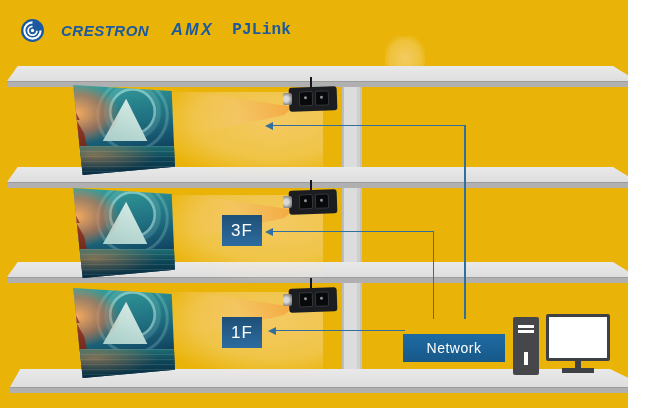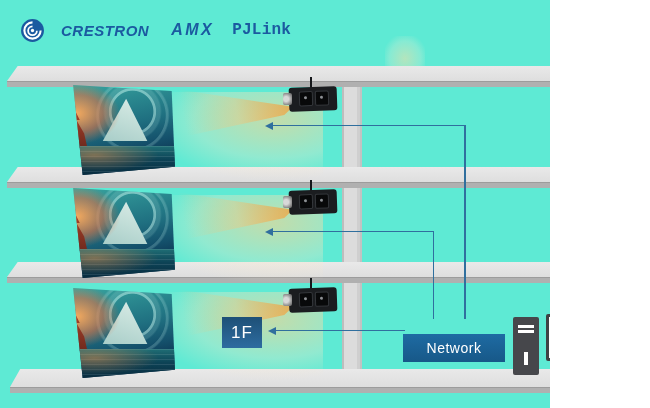--- a/index.html
+++ b/index.html
@@ -1,16 +1,16 @@
 <!DOCTYPE html>
 <html><head>
 <meta charset="utf-8">
 <style>
   html,body{margin:0;padding:0;background:#fff;}
-  .stage{position:relative;width:550px;height:408px;background:#5eead4;overflow:hidden;
+  .stage{position:relative;width:628px;height:408px;background:#eab308;overflow:hidden;
          font-family:"Liberation Sans",sans-serif;}
 
   
   .logo-row{position:absolute;left:20px;top:16px;height:28px;display:flex;align-items:center;gap:14px;}
   .swirl{width:25px;height:25px;display:block;}
   .logo-crestron{color:#1b5aa0;font-size:15px;font-weight:bold;font-style:italic;letter-spacing:.5px;margin-left:2px;}
   .logo-amx{color:#1b5aa0;font-size:16px;font-weight:bold;font-style:italic;letter-spacing:2.5px;margin-left:8px;}
   .logo-pjlink{color:#1b5aa0;font-size:16px;font-weight:bold;letter-spacing:.2px;margin-left:4px;font-family:Liberation Mono, monospace;}
 
   
@@ -147,20 +147,21 @@
     <div class="scr-water"></div>
   </div>
   <div class="projector" style="top:180px;">
     <div class="pj-antenna"></div>
     <div class="pj-body">
       <div class="pj-vent pj-v1"></div>
       <div class="pj-vent pj-v2"></div>
     </div>
     <div class="pj-lens"></div>
   </div>
+  <div class="floor-tag" style="top:215px;">3F</div>
 
   <div class="glow" style="top:292px;"></div>
   <div class="beam" style="top:288px;"></div>
   <div class="screen" style="top:287px;">
     <div class="scr-sky"></div>
     <div class="scr-moon"></div>
     <div class="scr-mountain"></div>
     <div class="scr-glow"></div>
     <div class="scr-trees"></div>
     <div class="scr-water"></div>

